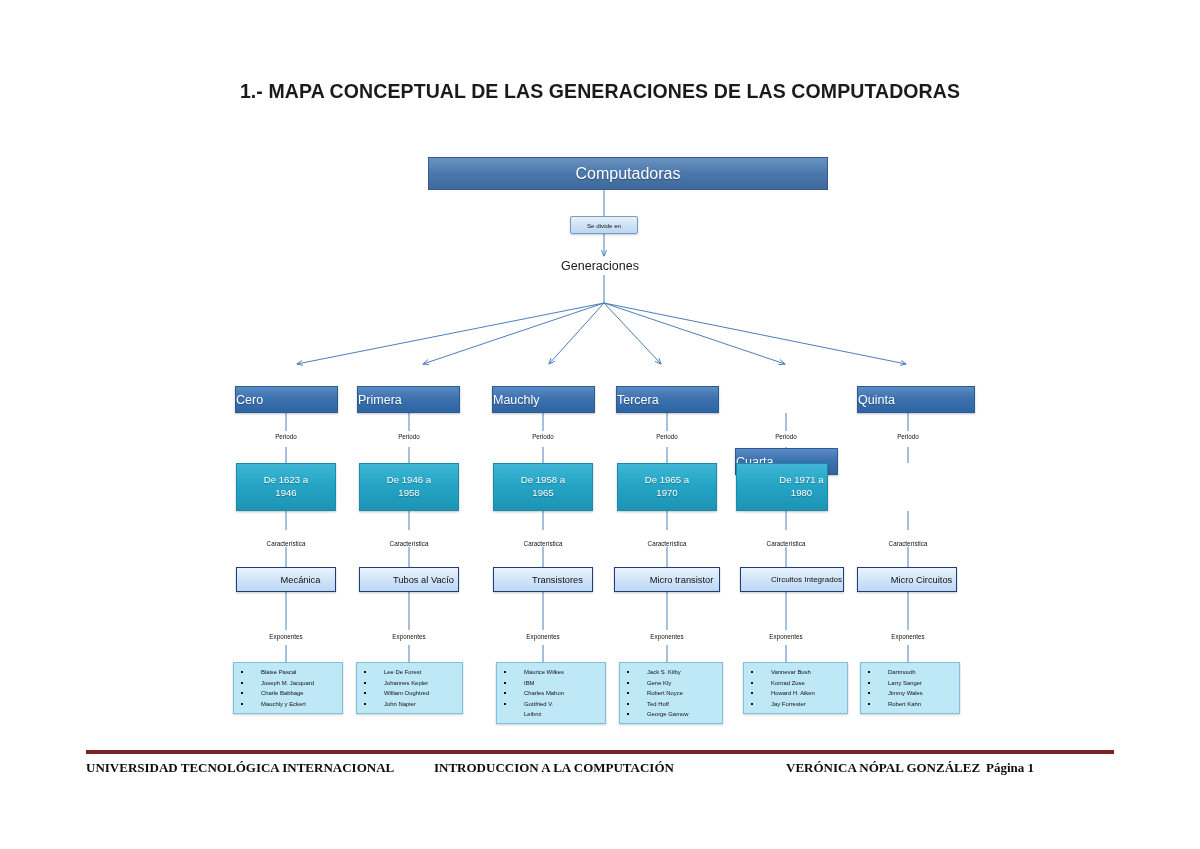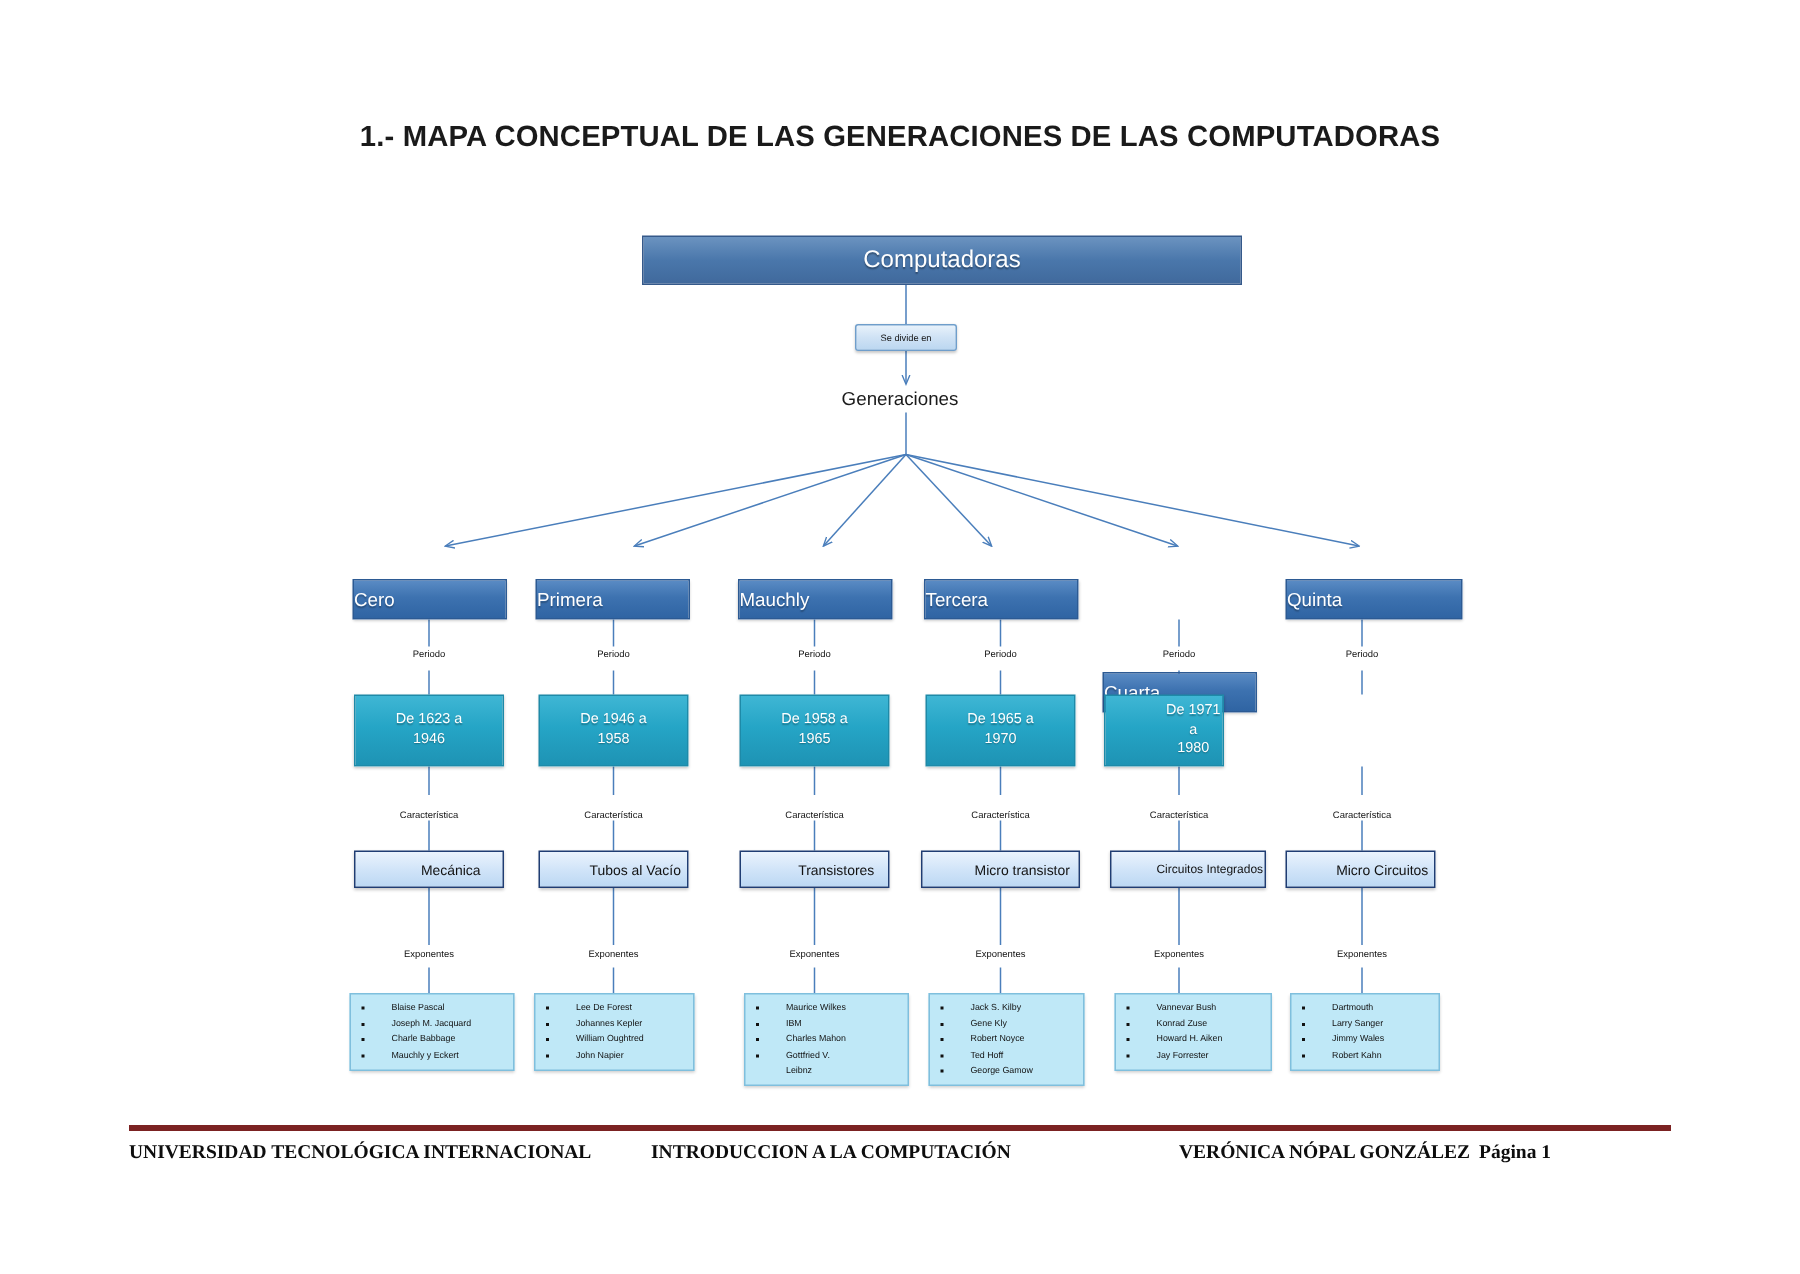--- a/index.html
+++ b/index.html
@@ -386,21 +386,21 @@
       <li>Robert Noyce</li>
       <li>Ted Hoff</li>
       <li>George Gamow</li>
     </ul>
   </div>
 
   <div class="gen-header" style="left:735px; top:408px; width:103px;margin-top:40px;">
     <span>Cuarta</span>
   </div>
   <div class="edge-label" style="left:736px; top:433px; width:100px;">Periodo</div>
-  <div class="period-box" style="left:736px; top:463px; width:80px;padding-left:39px;">
+  <div class="period-box" style="left:736px; top:463px; width:92px;padding-left:39px;">
     <span>De 1971 a</span>
     <span>1980</span>
   </div>
   <div class="edge-label" style="left:736px; top:540px; width:100px;">Característica</div>
   <div class="charac-box" style="left:740px; top:567px; width:104px; font-size:8px;">
     <span>Circuitos Integrados</span>
   </div>
   <div class="edge-label" style="left:736px; top:633px; width:100px;">Exponentes</div>
   <div class="expo-box" style="left:743px; top:662px; width:105px; height:52px;">
     <ul>

